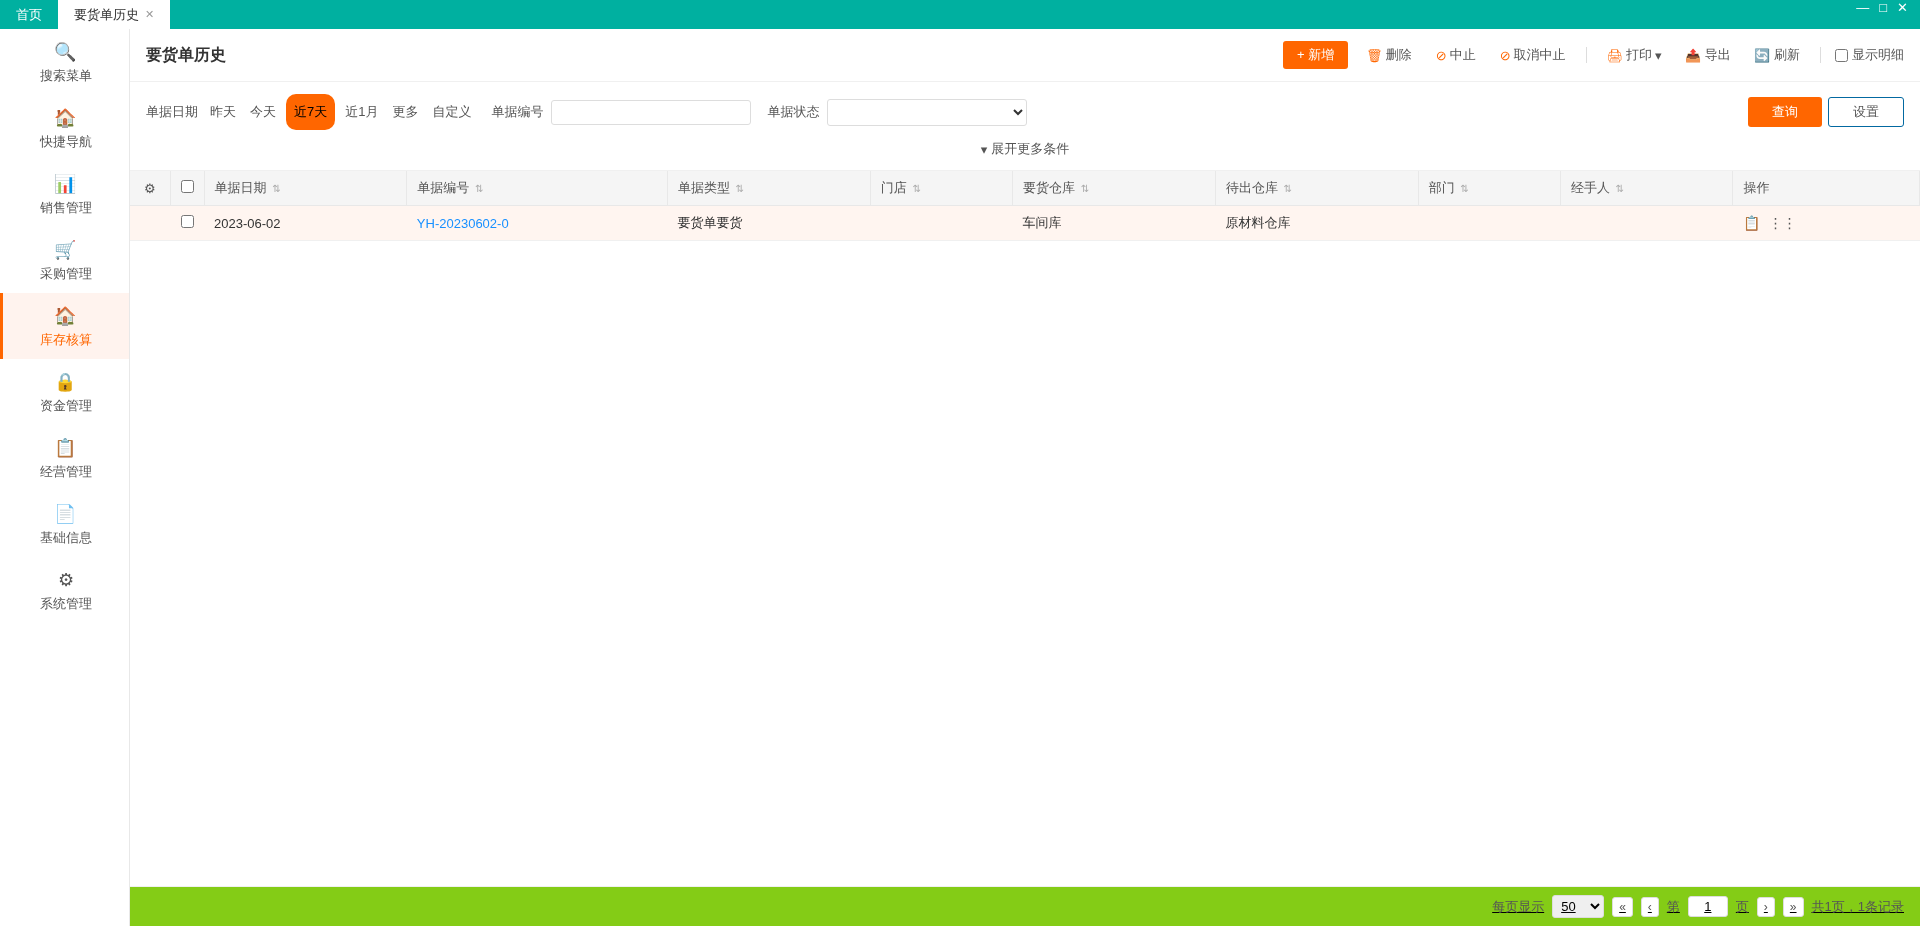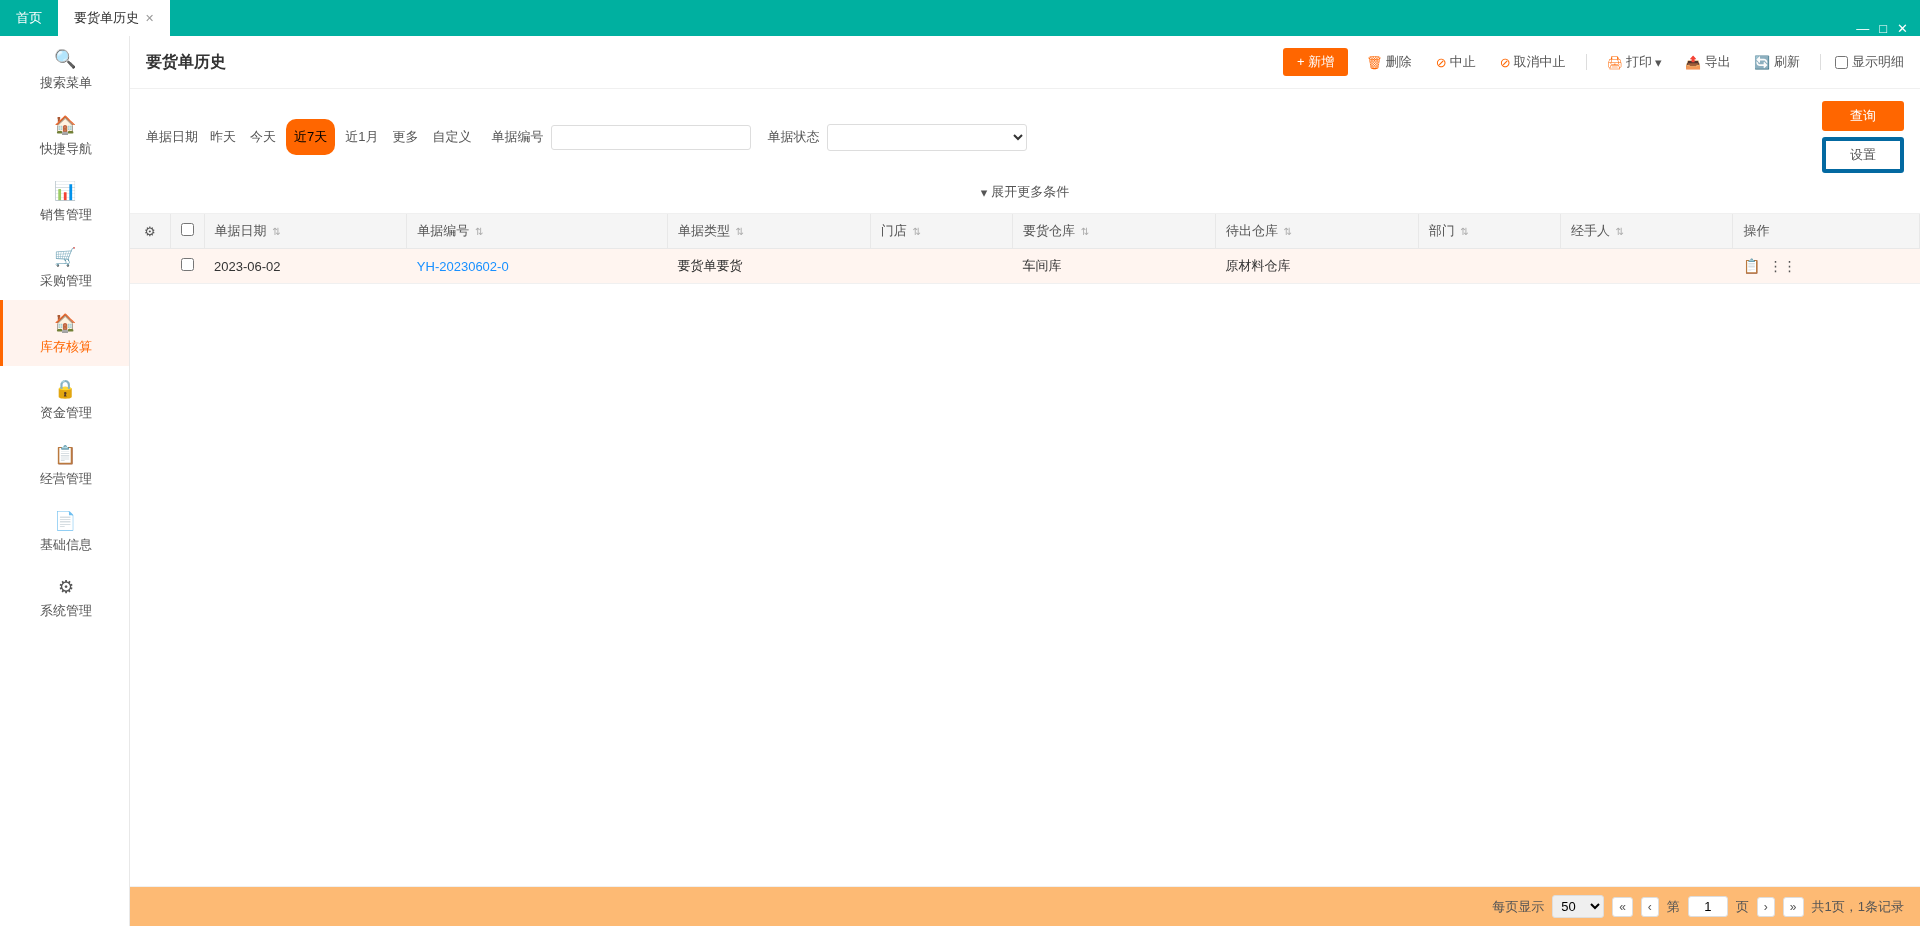--- a/index.html
+++ b/index.html
@@ -1,23 +1,23 @@
 <!DOCTYPE html>
 <html><head>
   <meta charset="utf-8">
   <style>
     * { box-sizing: border-box; margin: 0; padding: 0; font-family: 'Microsoft YaHei', Arial, sans-serif; font-size: 13px; }
     body { display: flex; flex-direction: column; height: 926px; overflow: hidden; background: #f5f5f5; }
 
     
     .top-bar {
-      height: 36px;
+      height: 29px;
       background: #00b0a0;
       display: flex;
-      align-items: flex-end;
+      align-items: flex-start;
       padding: 0 0 0 0;
       flex-shrink: 0;
     }
     .top-bar-tabs {
       display: flex;
       align-items: stretch;
       height: 100%;
     }
     .tab-item {
       display: flex;
@@ -217,37 +217,37 @@
       color: #555;
       cursor: pointer;
       padding: 4px 0;
       font-size: 13px;
       margin-top: 6px;
     }
 
     
     .filter-actions {
       display: flex;
-      flex-direction: column;
+      flex-direction: row;
       gap: 6px;
       margin-left: auto;
     }
     .btn-query {
       background: #f60;
       color: #fff;
       border: none;
       border-radius: 3px;
       padding: 6px 24px;
       cursor: pointer;
       font-size: 13px;
     }
     .btn-settings {
       background: #fff;
       color: #555;
-      border: 4px solid #0369a1;
+      border: 1px solid #0369a1;
       border-radius: 3px;
       padding: 5px 24px;
       cursor: pointer;
       font-size: 13px;
       text-align: center;
     }
 
     
     .table-container {
       flex: 1;
@@ -307,21 +307,22 @@
 
     
     .pagination-bar {
       display: flex;
       align-items: center;
       justify-content: flex-end;
       padding: 8px 16px;
       gap: 8px;
       border-top: 1px solid #f0f0f0;
       flex-shrink: 0;
-      background: #fdba74;
+      background: #84cc16;
+      text-decoration: underline;
     }
     .pagination-bar span { color: #555; font-size: 13px; }
     .page-size-select {
       border: 1px solid #ddd;
       border-radius: 3px;
       padding: 2px 4px;
       font-size: 13px;
     }
     .page-nav-btn {
       cursor: pointer;

